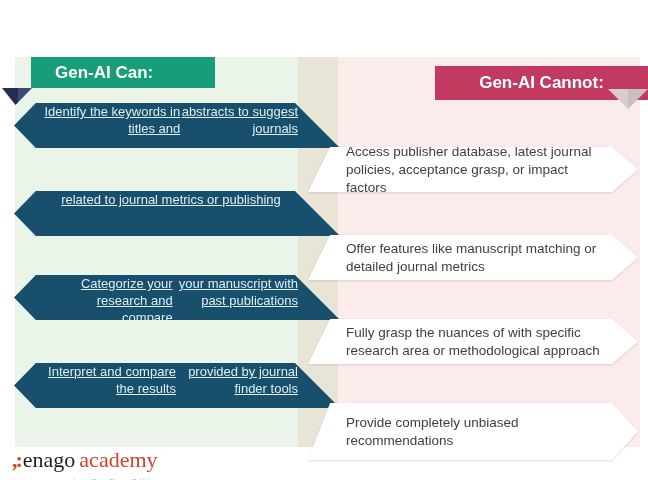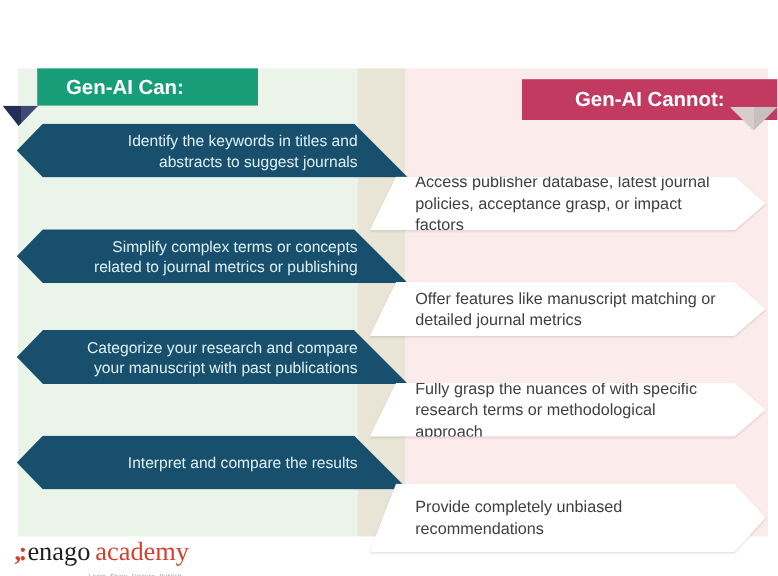--- a/index.html
+++ b/index.html
@@ -34,23 +34,23 @@
   }
   .fold-right{
     position:absolute;left:608px;top:89px;width:40px;height:20px;
     background:linear-gradient(to right,#d8cccd 50%,#c9bec0 50%);
     clip-path:polygon(0 0,100% 0,50% 100%);
   }
   
   .can-arrow{
     position:absolute;left:14px;width:326px;height:45px;background:#174f6c;
     clip-path:polygon(0 50%, 6.7% 0, 86.2% 0, 100% 100%, 6.7% 100%);
-    display:flex;flex-direction:column;justify-content:center;
+    display:flex;flex-direction:row;justify-content:center;
     text-align:right;box-sizing:border-box;padding:0 42px 0 30px;
-    color:#ddeef1;font-size:13px;line-height:17px;
+    color:#ddeef1;font-size:13px;line-height:17px;text-decoration:underline;
   }
   
   .cannot-wrap{position:absolute;left:308px;width:330px;height:45px;
     filter:drop-shadow(0 1px 1px rgba(90,60,60,0.18));}
   .cannot-arrow{
     width:100%;height:100%;background:#ffffff;
     clip-path:polygon(6.7% 0, 92.1% 0, 100% 50%, 92.1% 100%, 0 100%);
     display:flex;flex-direction:column;justify-content:center;
     text-align:left;box-sizing:border-box;padding:0 34px 0 38px;
     color:#404040;font-size:13.5px;line-height:18px;
@@ -82,47 +82,47 @@
   <div class="fold-left"></div>
 
   <div class="cannot-header">Gen-AI Cannot:</div>
   <div class="fold-right"></div>
 
   <div class="can-arrow c1">
     <div>Identify the keywords in titles and</div>
     <div>abstracts to suggest journals</div>
   </div>
   <div class="can-arrow c2">
-    <div>Simplify complex terms or concepts</div>
     <div>related to journal metrics or publishing</div>
   </div>
   <div class="can-arrow c3">
     <div>Categorize your research and compare</div>
     <div>your manuscript with past publications</div>
   </div>
   <div class="can-arrow c4">
     <div>Interpret and compare the results</div>
+    <div>provided by journal finder tools</div>
   </div>
 
   <div class="cannot-wrap n1">
     <div class="cannot-arrow">
       <div>Access publisher database, latest journal</div>
       <div>policies,  acceptance grasp, or impact factors</div>
     </div>
   </div>
   <div class="cannot-wrap n2">
     <div class="cannot-arrow">
       <div>Offer features like manuscript matching or</div>
       <div>detailed journal metrics</div>
     </div>
   </div>
   <div class="cannot-wrap n3">
     <div class="cannot-arrow">
       <div>Fully grasp the nuances of with specific</div>
-      <div>research terms or methodological approach</div>
+      <div>research area or methodological approach</div>
     </div>
   </div>
   <div class="cannot-wrap n4">
     <div class="cannot-arrow">
       <div>Provide completely unbiased</div>
       <div>recommendations</div>
     </div>
   </div>
 
   <div class="logo">

